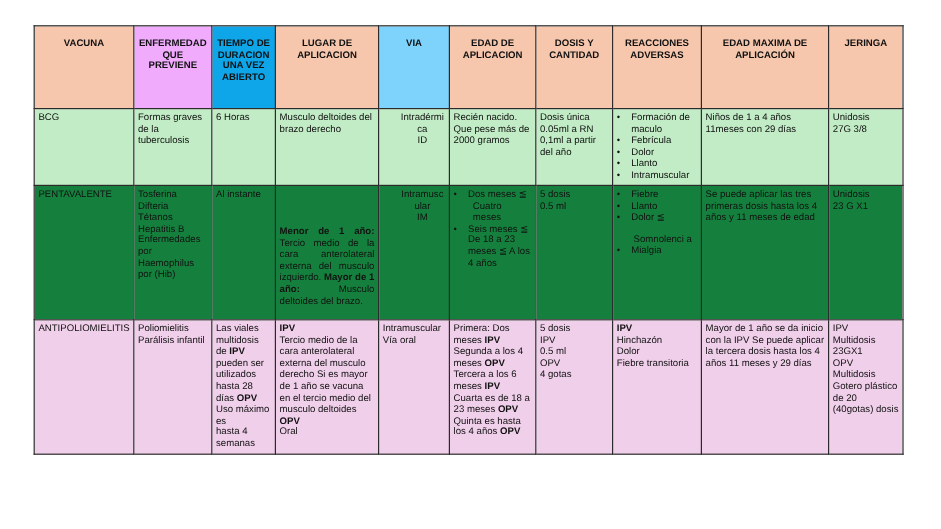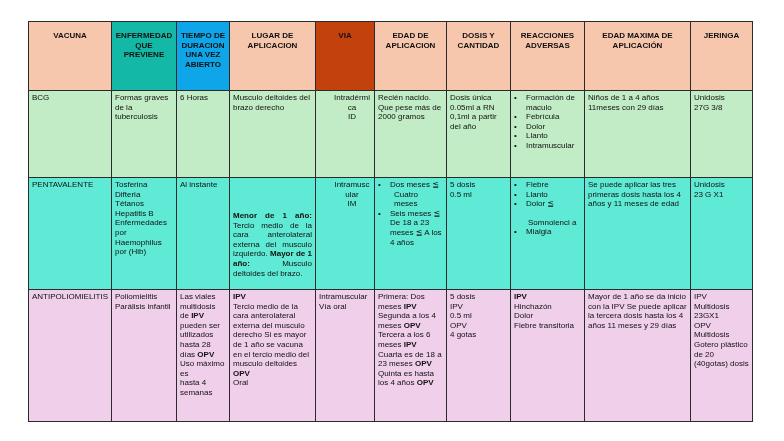--- a/index.html
+++ b/index.html
@@ -14,23 +14,23 @@
   th,td {
     border:1px solid var(--border);
     vertical-align:top;
     font-size:8px; line-height:1.2;
     padding:2px 3px;
     overflow:hidden;
     word-wrap:break-word; overflow-wrap:break-word;
   }
   th { font-weight:bold; text-align:center; padding-top:9px; }
   thead tr { height:69px; }
-  tbody tr.r0 { height:87px; }
+  tbody tr.r0 { height:64px; }
   tbody tr.r1 { height:112px; }
-  tbody tr.r2 { height:132px; }
+  tbody tr.r2 { height:112px; }
   .p { margin:0; }
   .cont { padding-left:16px; }
   .gap { height:9px; }
   .li { display:flex; margin:0; }
   .li .bu { flex:0 0 9px; }
   .li .tx { flex:1; padding-left:3px; }
   td.a-center .p { text-align:center;margin-left:14px; }
   td.a-center .li .tx { text-align:left; }
   td.a-justify .p { text-align:justify;margin-top:31px; }
   b, .bold { font-weight:bold; }
@@ -48,24 +48,24 @@
         <col style="width:59px">
         <col style="width:72px">
       <col style="width:64px">
         <col style="width:74px">
         <col style="width:106px">
       <col style="width:62px">
     </colgroup>
     <thead>
       <tr>
         <th style="background: rgb(247, 199, 173);">VACUNA</th>
-        <th style="background: #14b8a6;">ENFERMEDAD QUE PREVIENE</th>
+        <th style="background: #f0abfc;">ENFERMEDAD QUE PREVIENE</th>
         <th style="background: #0ea5e9;">TIEMPO DE DURACION UNA VEZ ABIERTO</th>
         <th style="background: rgb(247, 199, 173);">LUGAR DE APLICACION</th>
-        <th style="background: #c2410c;">VIA</th>
+        <th style="background: #7dd3fc;">VIA</th>
         <th style="background: rgb(247, 199, 173);">EDAD DE APLICACION</th>
         <th style="background: rgb(247, 199, 173);">DOSIS Y CANTIDAD</th>
         <th style="background: rgb(247, 199, 173);">REACCIONES ADVERSAS</th>
         <th style="background: rgb(247, 199, 173);">EDAD MAXIMA DE APLICACIÓN</th>
         <th style="background: rgb(247, 199, 173);">JERINGA</th>
       </tr>
     </thead>
     <tbody>
       <tr class="r0" style="background: rgb(193, 236, 197);">
         <td class="a-left">
@@ -115,21 +115,21 @@
             </div>
           </td>
         <td class="a-left">
             <div class="p"><span>Niños de 1 a 4 años 11meses con 29 días</span></div>
           </td>
         <td class="a-left">
             <div class="p"><span>Unidosis</span></div>
             <div class="p"><span>27G 3/8</span></div>
           </td>
       </tr>
-      <tr class="r1" style="background: #5eead4;">
+      <tr class="r1" style="background: #15803d;">
         <td class="a-left">
             <div class="p"><span>PENTAVALENTE</span></div>
           </td>
         <td class="a-left">
             <div class="p"><span>Tosferina</span></div>
             <div class="p"><span>Difteria</span></div>
             <div class="p"><span>Tétanos</span></div>
             <div class="p"><span>Hepatitis B</span></div>
             <div class="p"><span>Enfermedades por Haemophilus por (Hib)</span></div>
           </td>

